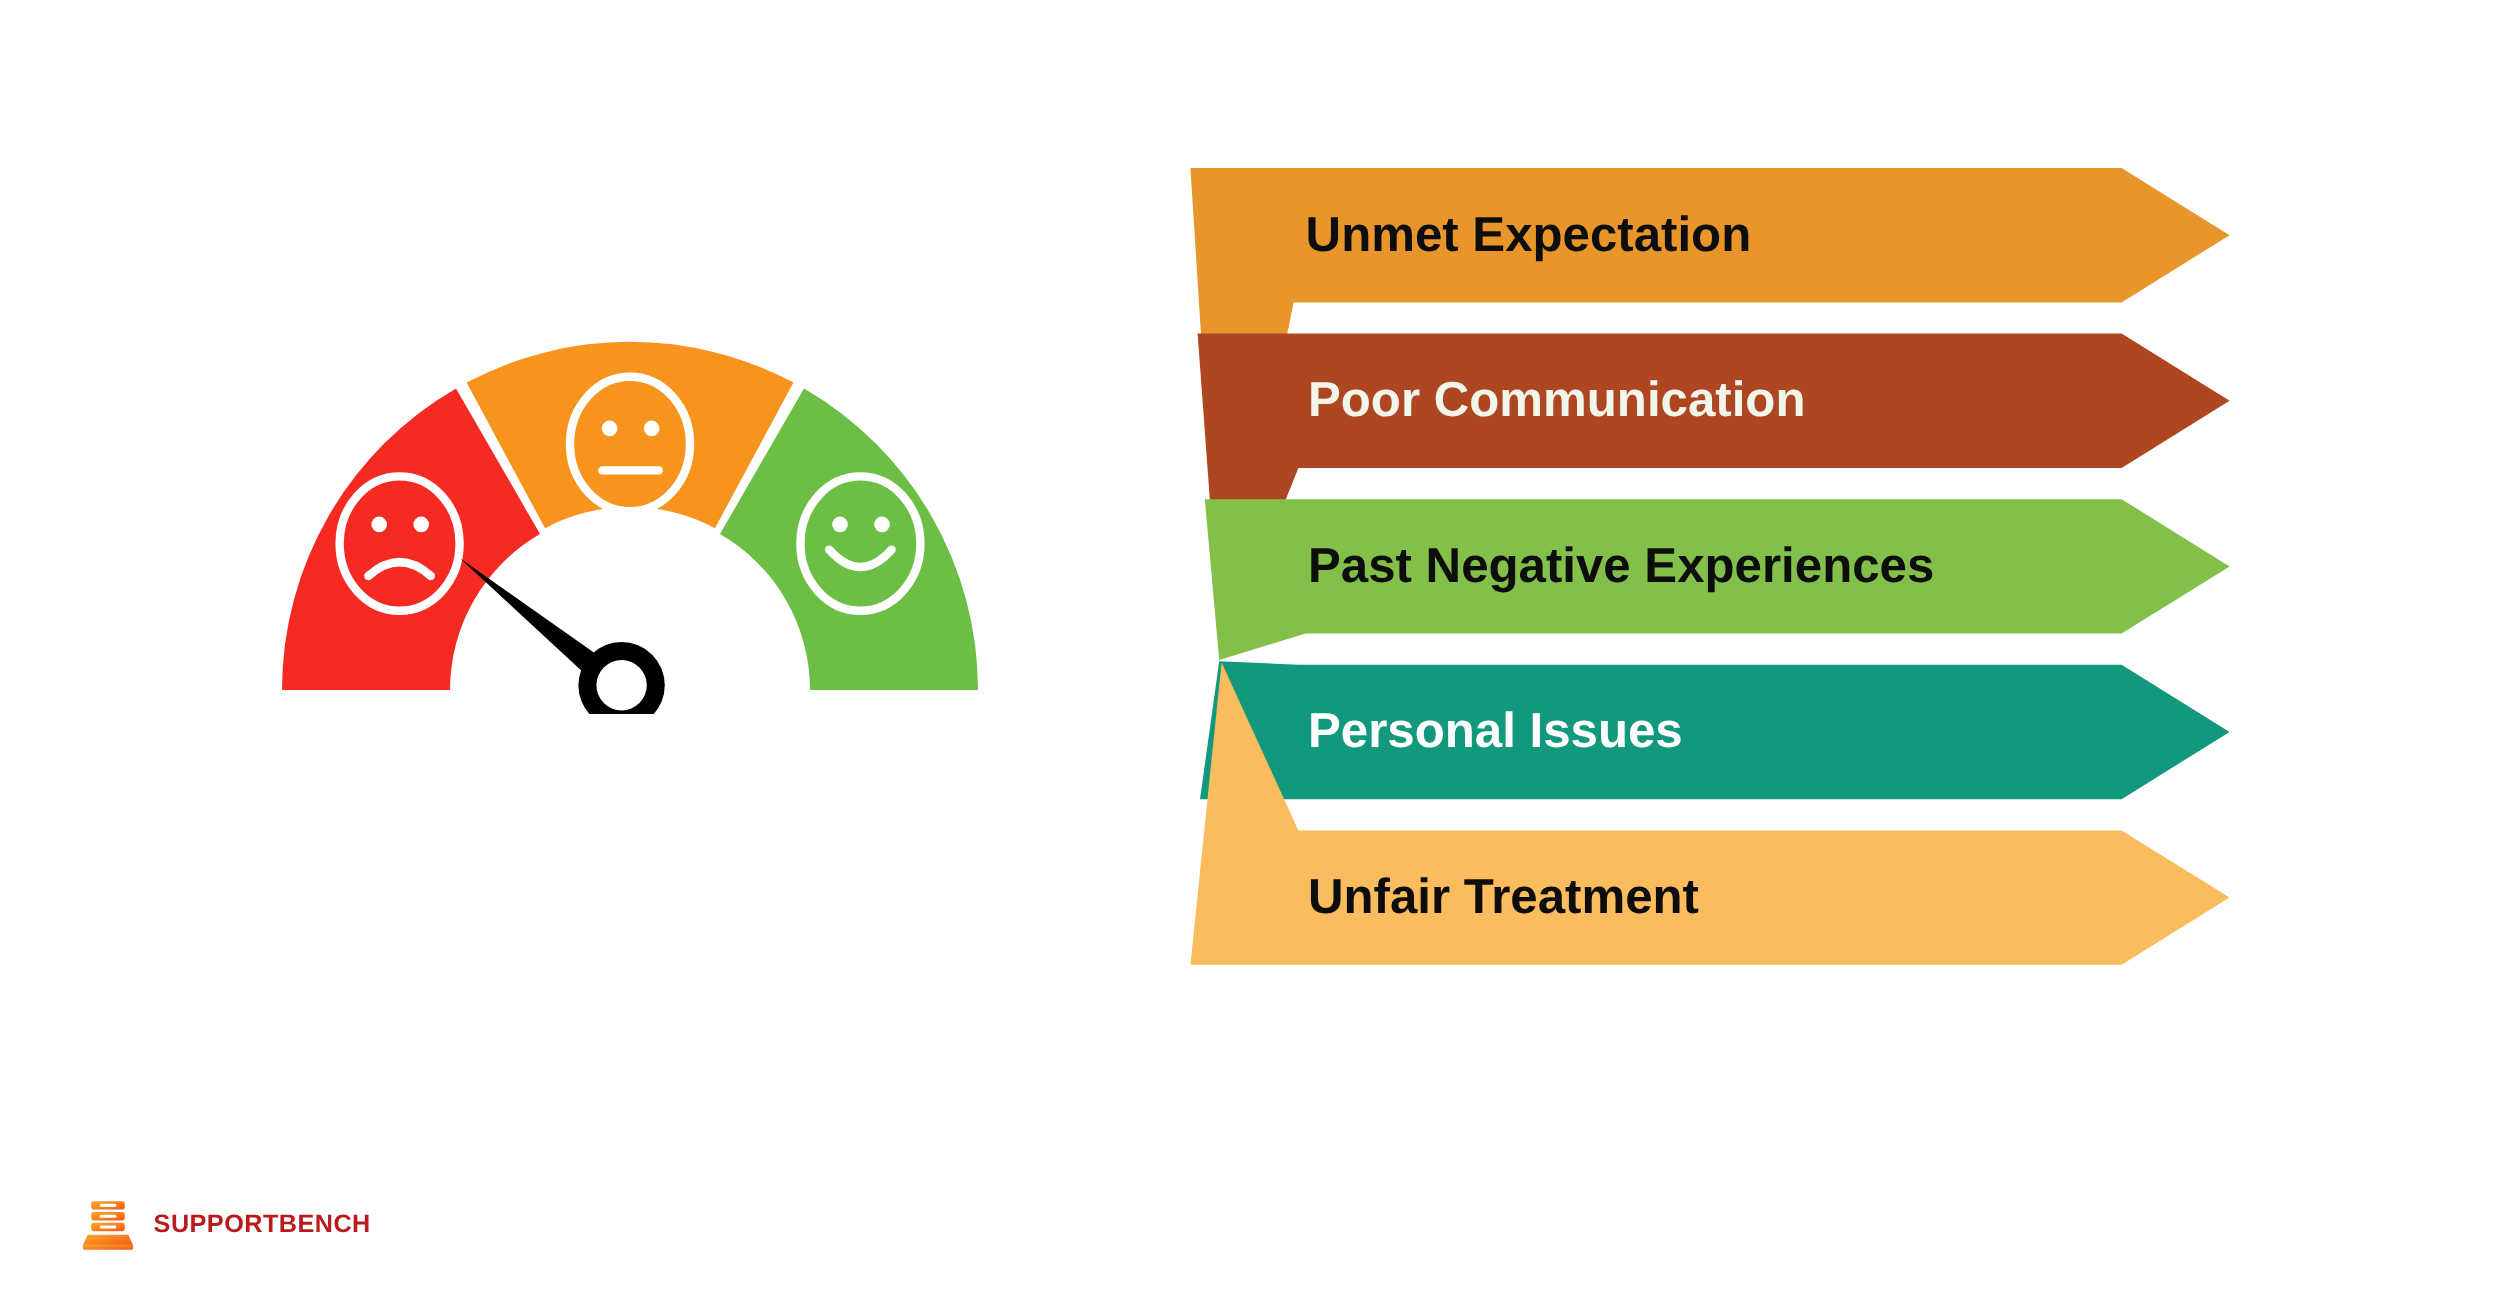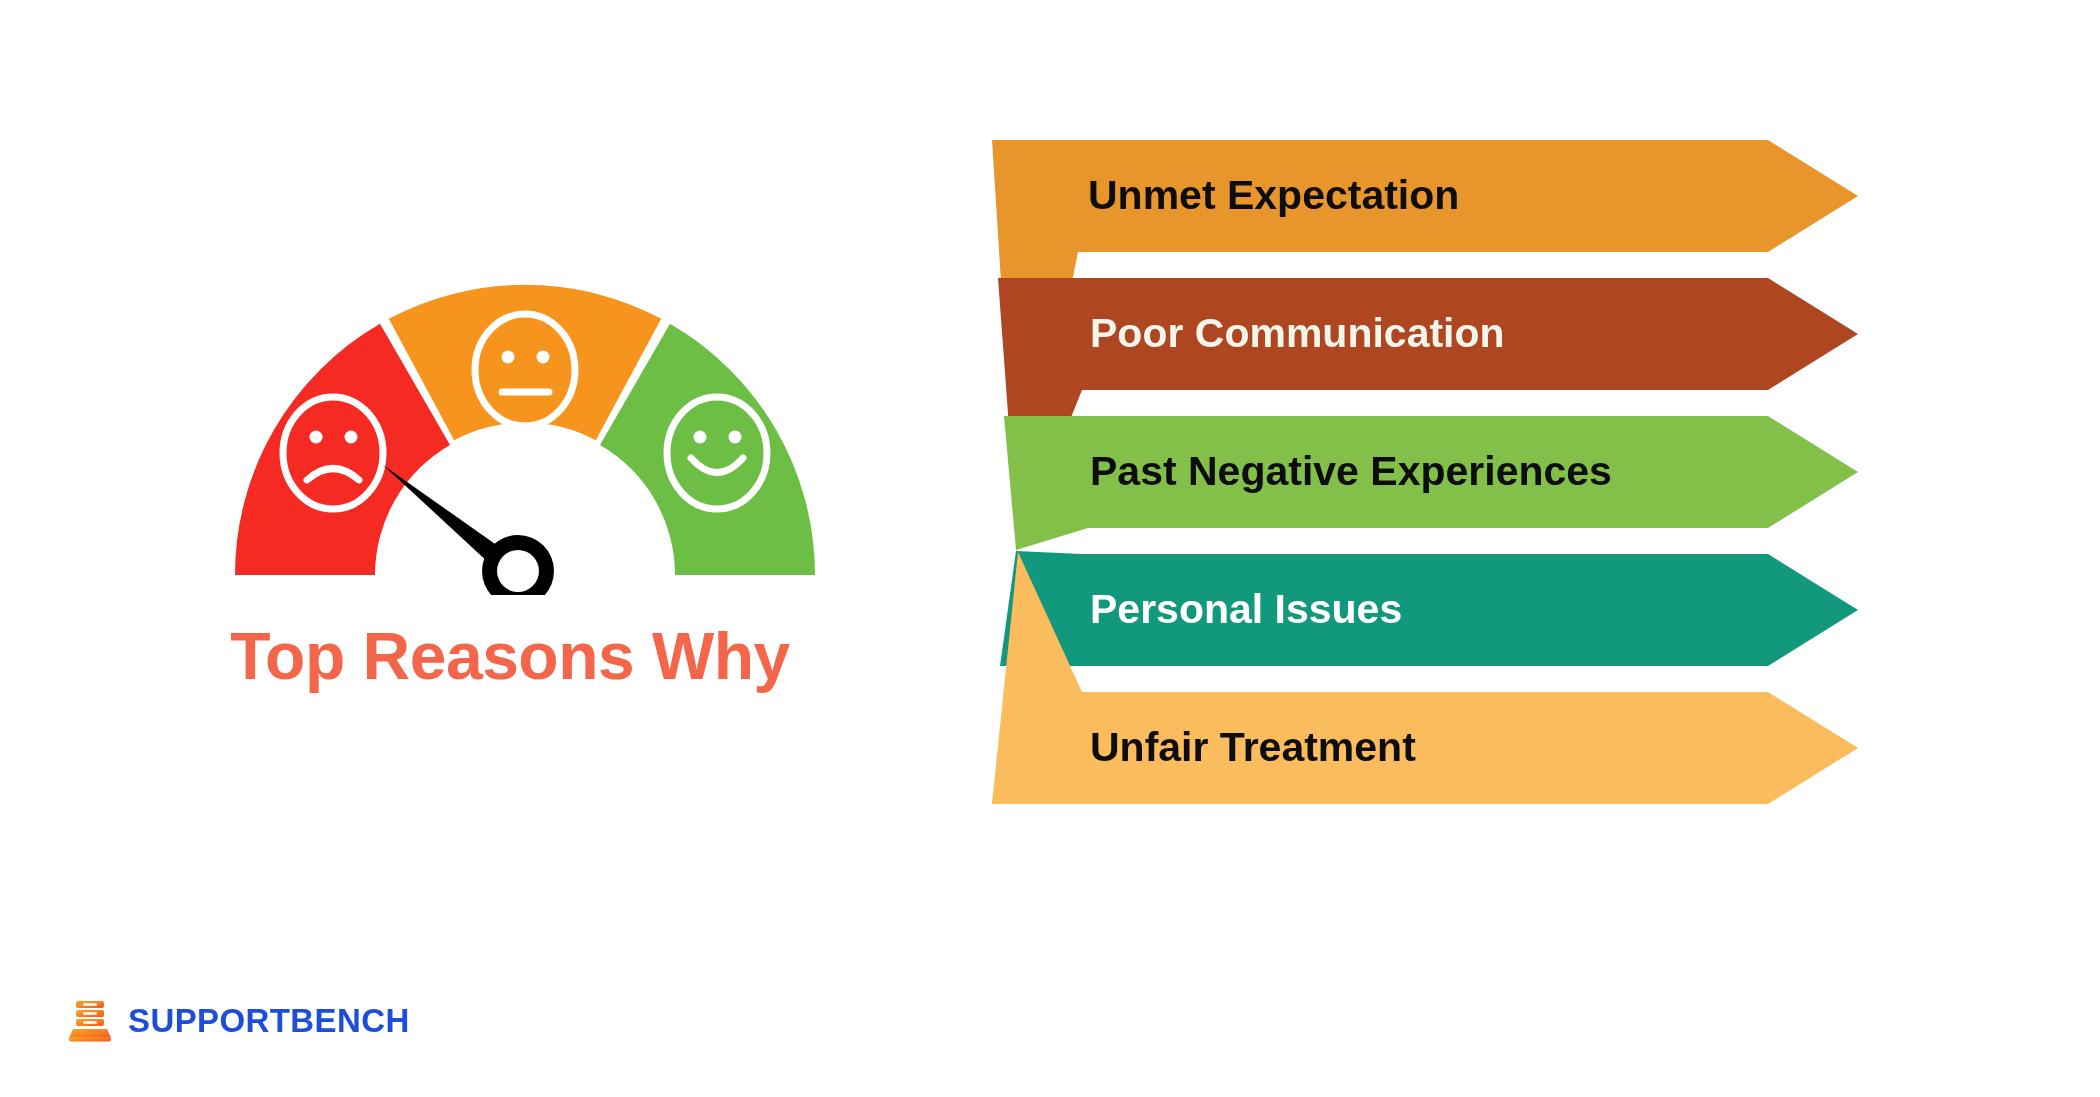--- a/index.html
+++ b/index.html
@@ -40,24 +40,24 @@
   #headline .hl-line{display:block;}
 
   
   #logo{
     position:absolute;
     left:68px;top:1000px;
     display:flex;align-items:center;gap:16px;
   }
   #logo-mark{width:44px;height:42px;display:block;}
   #logo-text{
-    font-size:33px;
+    font-size:21px;
     font-weight:bold;
     letter-spacing:0.4px;
-    color:#1d4ed8;
+    color:#b91c1c;
     white-space:nowrap;
   }
   #logo-text .lt-bold{font-weight:bold;}
   #logo-text .lt-reg{font-weight:bold;}
 
   
   #banner-panel{
     position:absolute;
     left:978px;top:130px;
     width:1000px;height:820px;
@@ -124,21 +124,20 @@
                    L 310,300
                    L 300,322
                    Z" fill="#000000"></path>
           <circle cx="303" cy="306" r="36" fill="#000000"></circle>
           <circle cx="303" cy="306" r="21" fill="#FFFFFF"></circle>
         </g>
       </svg>
     </div>
 
     <div id="headline">
-      <span class="hl-line">Top Reasons Why</span>
     </div>
 
     <div id="logo">
       <svg id="logo-mark" viewBox="0 0 44 42" xmlns="http://www.w3.org/2000/svg">
         <defs>
           <linearGradient id="lgGrad" x1="0" y1="0" x2="1" y2="1">
             <stop offset="0%" stop-color="#F9A825"></stop>
             <stop offset="55%" stop-color="#F77E21"></stop>
             <stop offset="100%" stop-color="#F4551E"></stop>
           </linearGradient>

